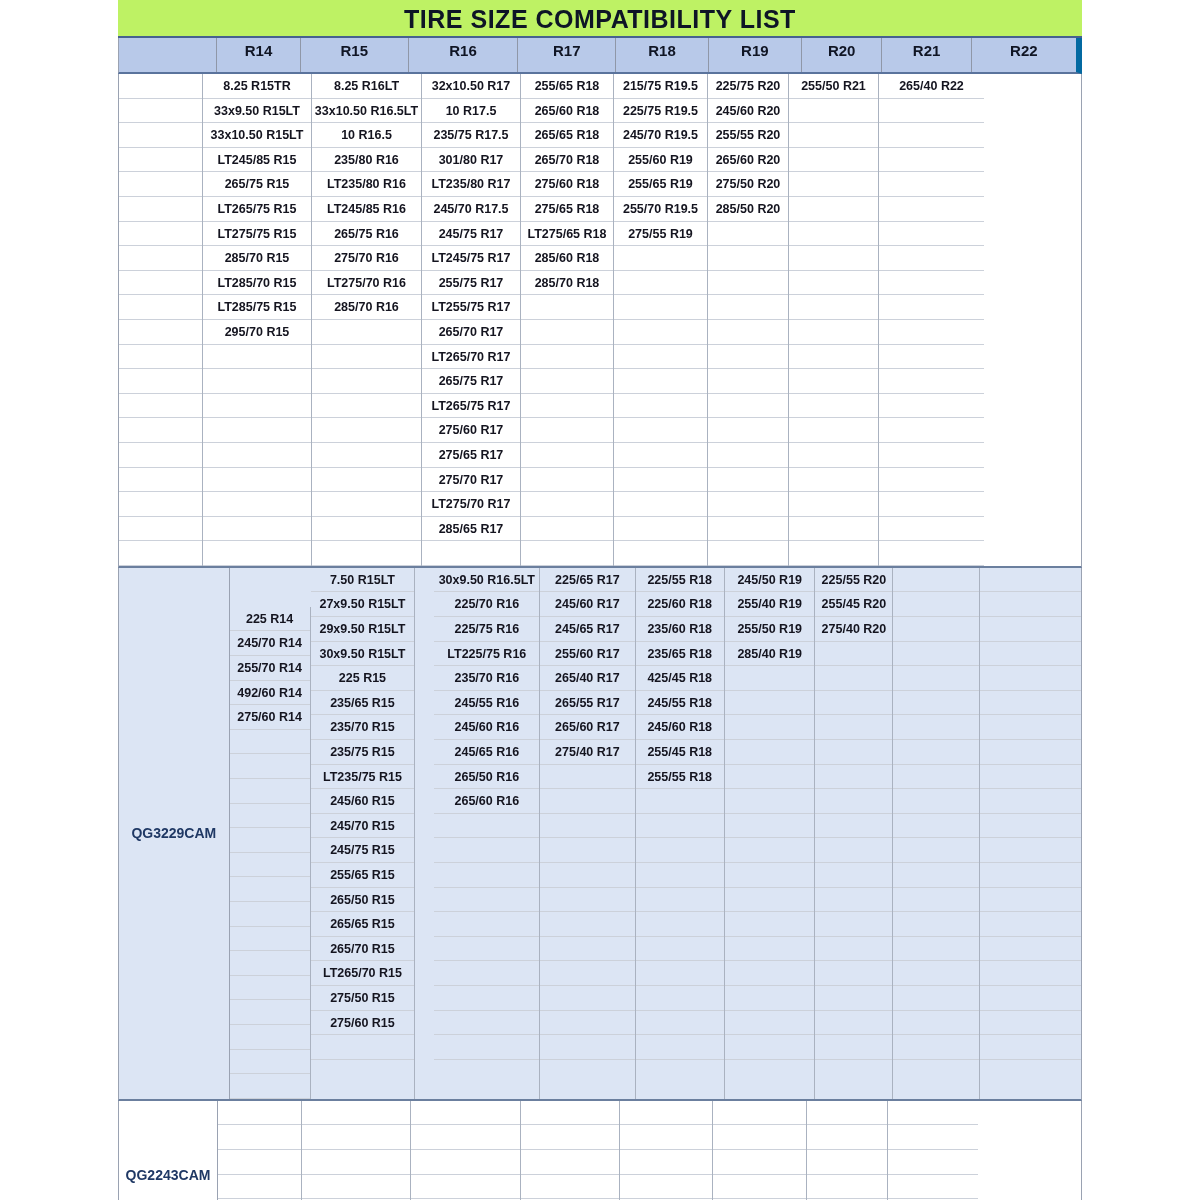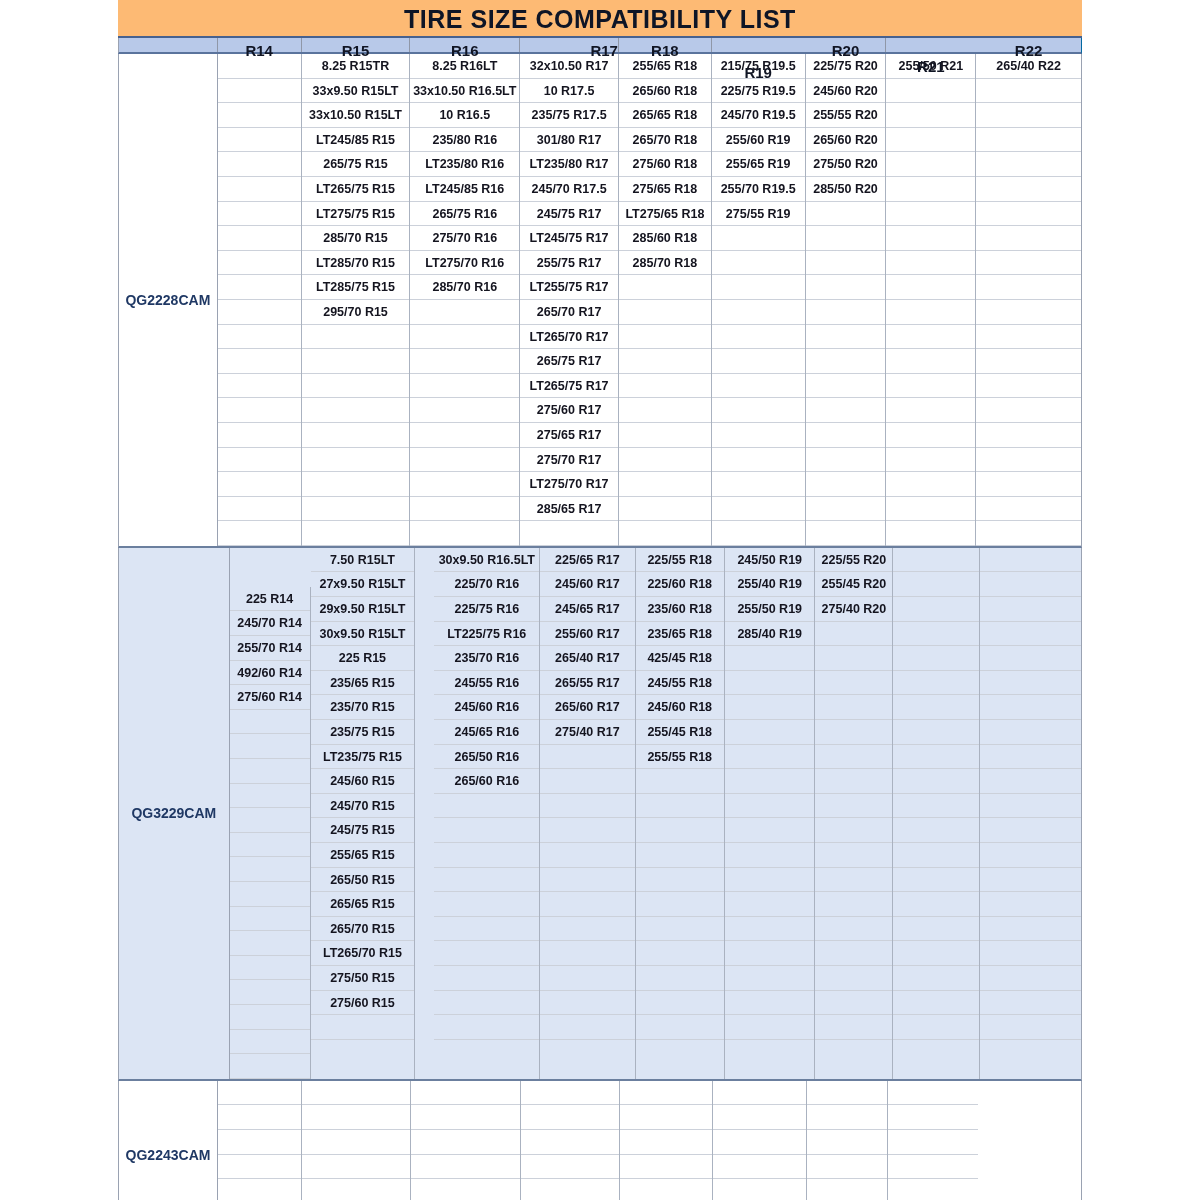--- a/index.html
+++ b/index.html
@@ -4,22 +4,22 @@
 <style>
   html,body{margin:0;padding:0;background:#ffffff;}
   body{width:1200px;height:1200px;position:relative;font-family:"Liberation Sans",sans-serif;}
   #table-wrap{position:absolute;left:118px;top:0;width:964px;}
   .title-bar{
     height:38px;line-height:38px;text-align:center;
     font-size:25px;font-weight:bold;color:#0e1526;letter-spacing:0.5px;
     border-bottom:2px solid #46618f;box-sizing:border-box;
   }
   .header-row{
-    display:flex;height:16px;box-sizing:border-box;
-    border-bottom:2px solid #5a739c;border-left:1px solid #9aa2b2;border-right:1px solid #0369a1;
+    display:flex;height:36px;box-sizing:border-box;
+    border-bottom:2px solid #5a739c;border-left:1px solid #9aa2b2;border-right:6px solid #0369a1;
   }
   .header-cell{
     box-sizing:border-box;text-align:center;line-height:26px;
     font-size:15px;font-weight:bold;color:#101524;
     border-right:1px solid #8f97a8;
   }
   .header-cell:last-child{border-right:none;text-align:center;}
   .section{
     display:flex;box-sizing:border-box;
     border-left:1px solid #9aa2b2;border-right:1px solid #9aa2b2;
@@ -35,36 +35,35 @@
   .cell{
     box-sizing:border-box;height:24.6px;line-height:24.6px;
     text-align:center;font-size:12.5px;font-weight:bold;color:#14141f;
     border-bottom:1px solid #ccd1da;white-space:nowrap;overflow:visible;
   }
 </style>
 </head>
 <body>
 
 <div id="table-wrap">
-  <div class="title-bar" style="background: #fdba74;">TIRE SIZE COMPATIBILITY LIST</div>
+  <div class="title-bar" style="background: #bef264;">TIRE SIZE COMPATIBILITY LIST</div>
   <div class="header-row" style="background: rgb(184, 201, 233);">
       <div class="header-cell" style="width: 99px;"></div>
       <div class="header-cell" style="width: 84px;">R14</div>
       <div class="header-cell" style="width: 109px;">R15</div>
       <div class="header-cell" style="width: 110px;">R16</div>
-      <div class="header-cell" style="width: 99px; text-align: right;">R17</div>
+      <div class="header-cell" style="width: 99px;">R17</div>
       <div class="header-cell" style="width: 93px;">R18</div>
-      <div class="header-cell" style="width: 94px; margin-top: 22px;">R19</div>
+      <div class="header-cell" style="width: 94px;">R19</div>
       <div class="header-cell" style="width: 81px;">R20</div>
-      <div class="header-cell" style="width: 90px; margin-top: 16px;">R21</div>
+      <div class="header-cell" style="width: 90px;">R21</div>
       <div class="header-cell" style="width: 105px;">R22</div>
     </div>
   <div id="sections-host">
       <div class="section" style="background: rgb(255, 255, 255);">
-        <div class="label-cell" style="width: 99px;">QG2228CAM</div>
         <div class="tire-col" style="width: 84px;">
           <div class="cell"></div>
           <div class="cell"></div>
           <div class="cell"></div>
           <div class="cell"></div>
           <div class="cell"></div>
           <div class="cell"></div>
           <div class="cell"></div>
           <div class="cell"></div>
           <div class="cell"></div>

